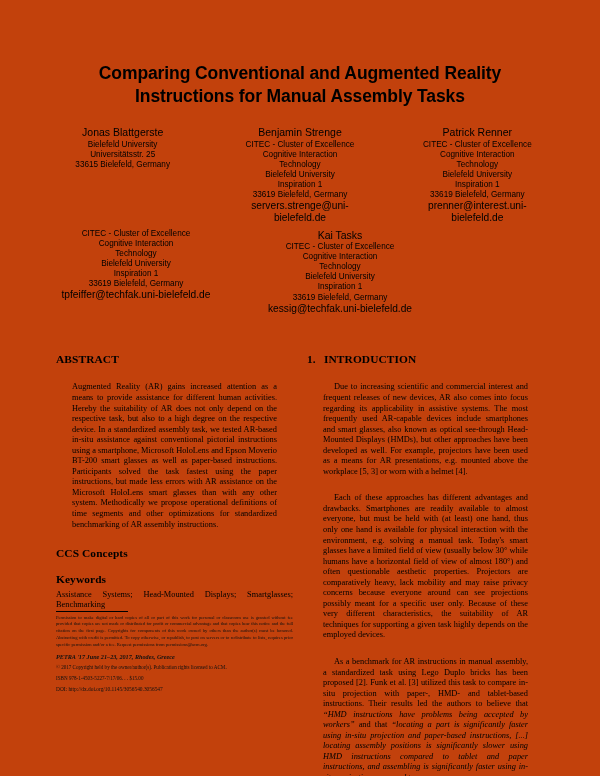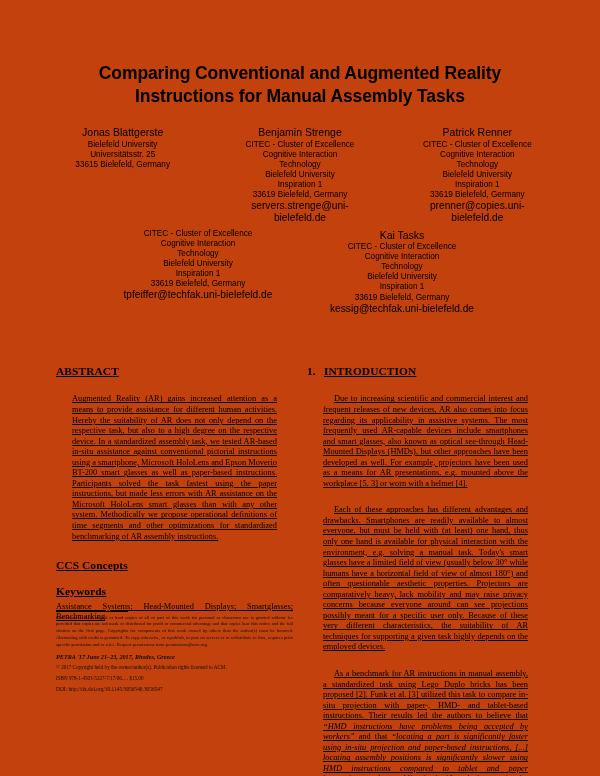--- a/index.html
+++ b/index.html
@@ -33,21 +33,20 @@
 
   
   .authors {
     position: absolute;
     left: 56px;
     top: 126px;
     width: 488px;
   }
   .author-row {
     display: flex;
-    justify-content: center;
     align-items: flex-start;
     gap: 44px;
   }
   .author-row.row2 {
     margin-top: 4px;
   }
   .author {
     width: 160px;
     text-align: center;
     font-family: "Liberation Sans", sans-serif;
@@ -64,26 +63,25 @@
   .author .email {
     font-size: 10.2px;
     line-height: 1.2;
     margin-top: 0px;
     word-break: break-word;
   }
 
   
   .col {
     position: absolute;
-    top: 364px;
+    top: 352px;
     width: 237px;
     font-size: 8.35px;
     line-height: 1.265;
     text-align: justify;
-    text-decoration: underline;
   }
   .col-left  { left: 56px; }
   .col-right { left: 307px; }
 
   h2.sec {
     font-family: "Liberation Serif", serif;
     font-weight: bold;
     font-size: 11.4px;
     margin: 0 0 4px 0;
     letter-spacing: 0.1px;
@@ -167,21 +165,21 @@
         <div class="aff">Bielefeld University<br>Universitätsstr. 25<br>33615 Bielefeld, Germany</div>
       </div>
       <div class="author">
         <div class="name">Benjamin Strenge</div>
         <div class="aff">CITEC - Cluster of Excellence<br>Cognitive Interaction<br>Technology<br>Bielefeld University<br>Inspiration 1<br>33619 Bielefeld, Germany</div>
         <div class="email">servers.strenge@uni-bielefeld.de</div>
       </div>
       <div class="author">
         <div class="name">Patrick Renner</div>
         <div class="aff">CITEC - Cluster of Excellence<br>Cognitive Interaction<br>Technology<br>Bielefeld University<br>Inspiration 1<br>33619 Bielefeld, Germany</div>
-        <div class="email">prenner@copies.uni-bielefeld.de</div>
+        <div class="email">prenner@interest.uni-bielefeld.de</div>
       </div>
     </div>
     <div class="author-row row2">
       <div class="author">
         <div class="aff">CITEC - Cluster of Excellence<br>Cognitive Interaction<br>Technology<br>Bielefeld University<br>Inspiration 1<br>33619 Bielefeld, Germany</div>
         <div class="email">tpfeiffer@techfak.uni-bielefeld.de</div>
       </div>
       <div class="author">
         <div class="name">Kai Tasks</div>
         <div class="aff">CITEC - Cluster of Excellence<br>Cognitive Interaction<br>Technology<br>Bielefeld University<br>Inspiration 1<br>33619 Bielefeld, Germany</div>

